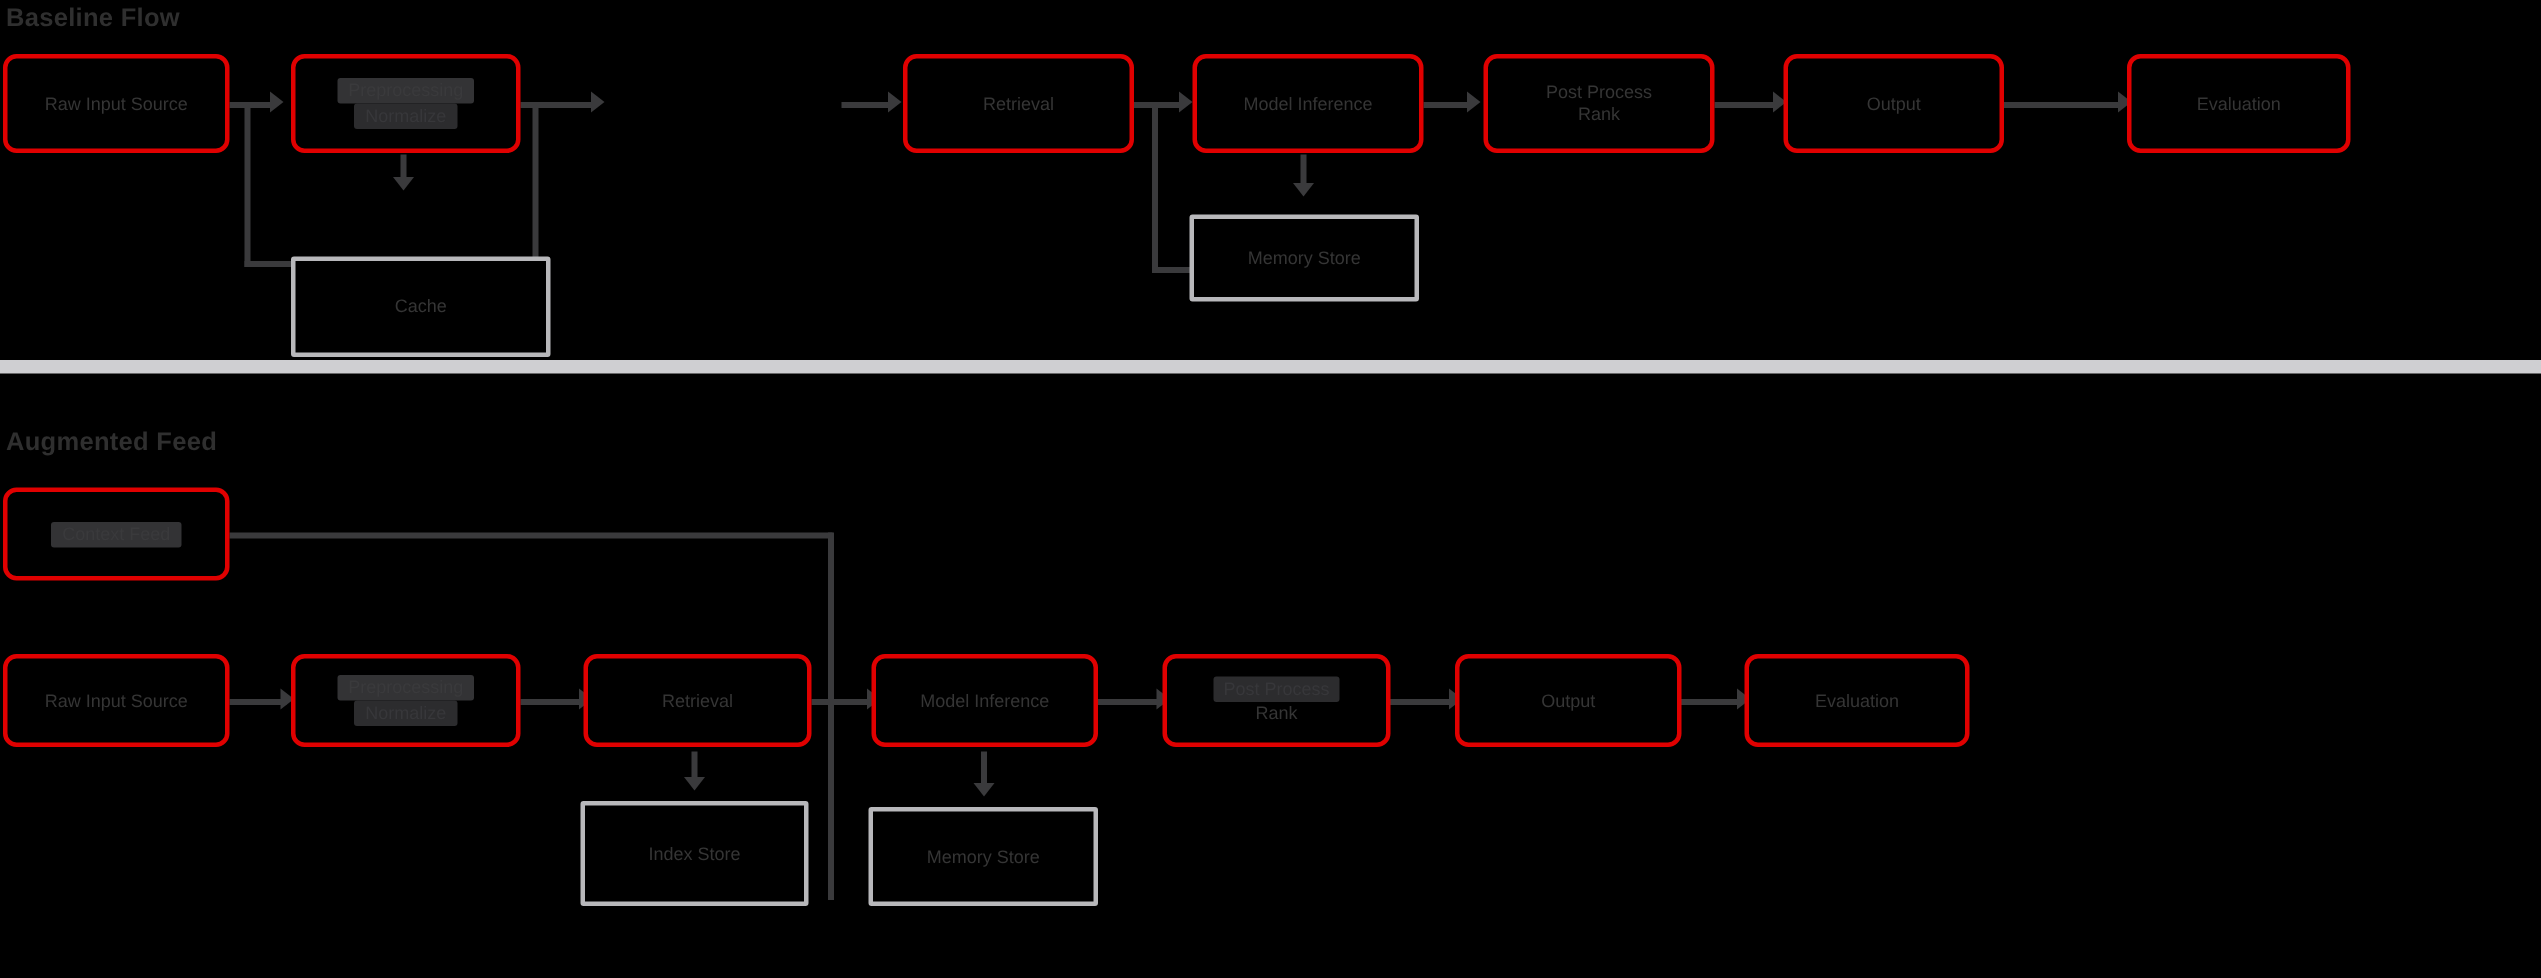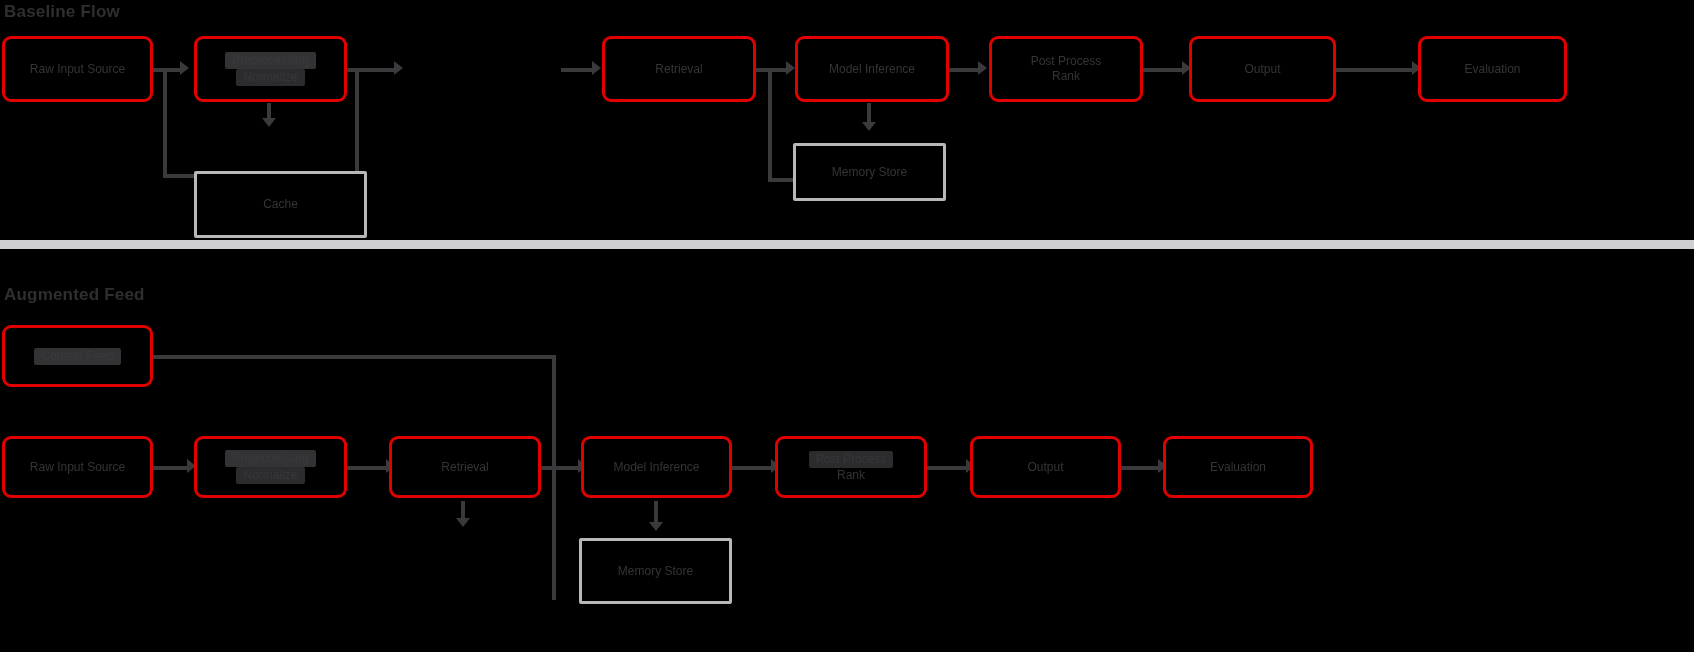--- a/index.html
+++ b/index.html
@@ -245,18 +245,21 @@
   </div>
 
   <div class="node primary" style="left:970px; top:436px; width:151px; height:62px;">
     <div class="node-line">Output</div>
   </div>
 
   <div class="node primary" style="left:1163px; top:436px; width:150px; height:62px;">
     <div class="node-line">Evaluation</div>
   </div>
 
+  <div class="node secondary" style="left:387px; top:534px; width:152px; height:70px;">
+    <div class="node-line">Index Store</div>
+  </div>
 
   <div class="node secondary" style="left:579px; top:538px; width:153px; height:66px;">
     <div class="node-line">Memory Store</div>
   </div>
 
 </div>
 
 </body></html>

